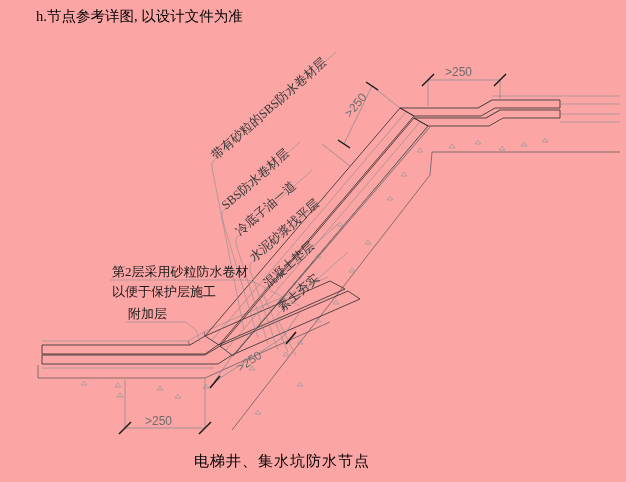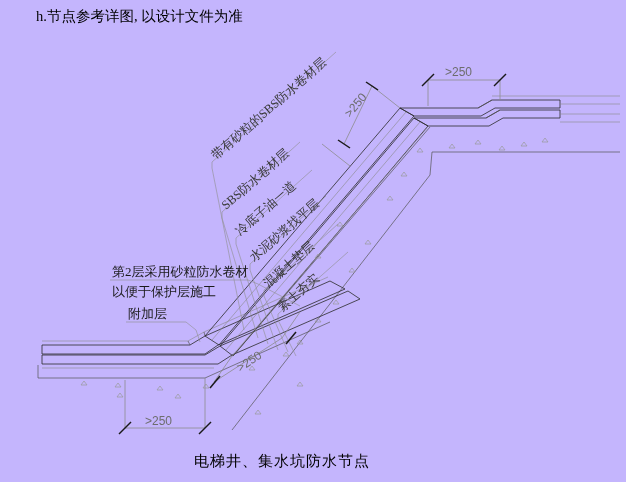--- a/index.html
+++ b/index.html
@@ -1,18 +1,18 @@
 <!DOCTYPE html>
 <html><head>
 <meta charset="utf-8">
 <style>
   html,body{margin:0;padding:0;background:#ffffff;}
   body{width:626px;height:482px;overflow:hidden;
        font-family:"Liberation Serif","DejaVu Serif",serif;color:#000;}
-  #stage{position:relative;width:626px;height:482px;background:#c4b5fd;}
+  #stage{position:relative;width:626px;height:482px;background:#fca5a5;}
   .note{position:absolute;font-size:14px;line-height:1.2;color:#000;white-space:nowrap;}
   #top-note{left:36px;top:8px;font-size:14.5px;}
   #caption{position:absolute;left:0;top:452px;width:564px;text-align:center;
            font-size:15px;letter-spacing:1px;color:#000;}
   svg{position:absolute;left:0;top:0;}
   .lbl{font-family:"Liberation Serif","DejaVu Serif",serif;font-size:12.5px;fill:#3a3a3a;}
   .lbl-dark{font-family:"Liberation Serif","DejaVu Serif",serif;font-size:13px;fill:#1a1a1a;}
   .dim-txt{font-family:"Liberation Sans","DejaVu Sans",sans-serif;font-size:12px;fill:#6d6d6d;}
   .ln{stroke:#555;stroke-width:.7;fill:none;}
   .ln-d{stroke:#2b2b2b;stroke-width:.8;fill:none;}

